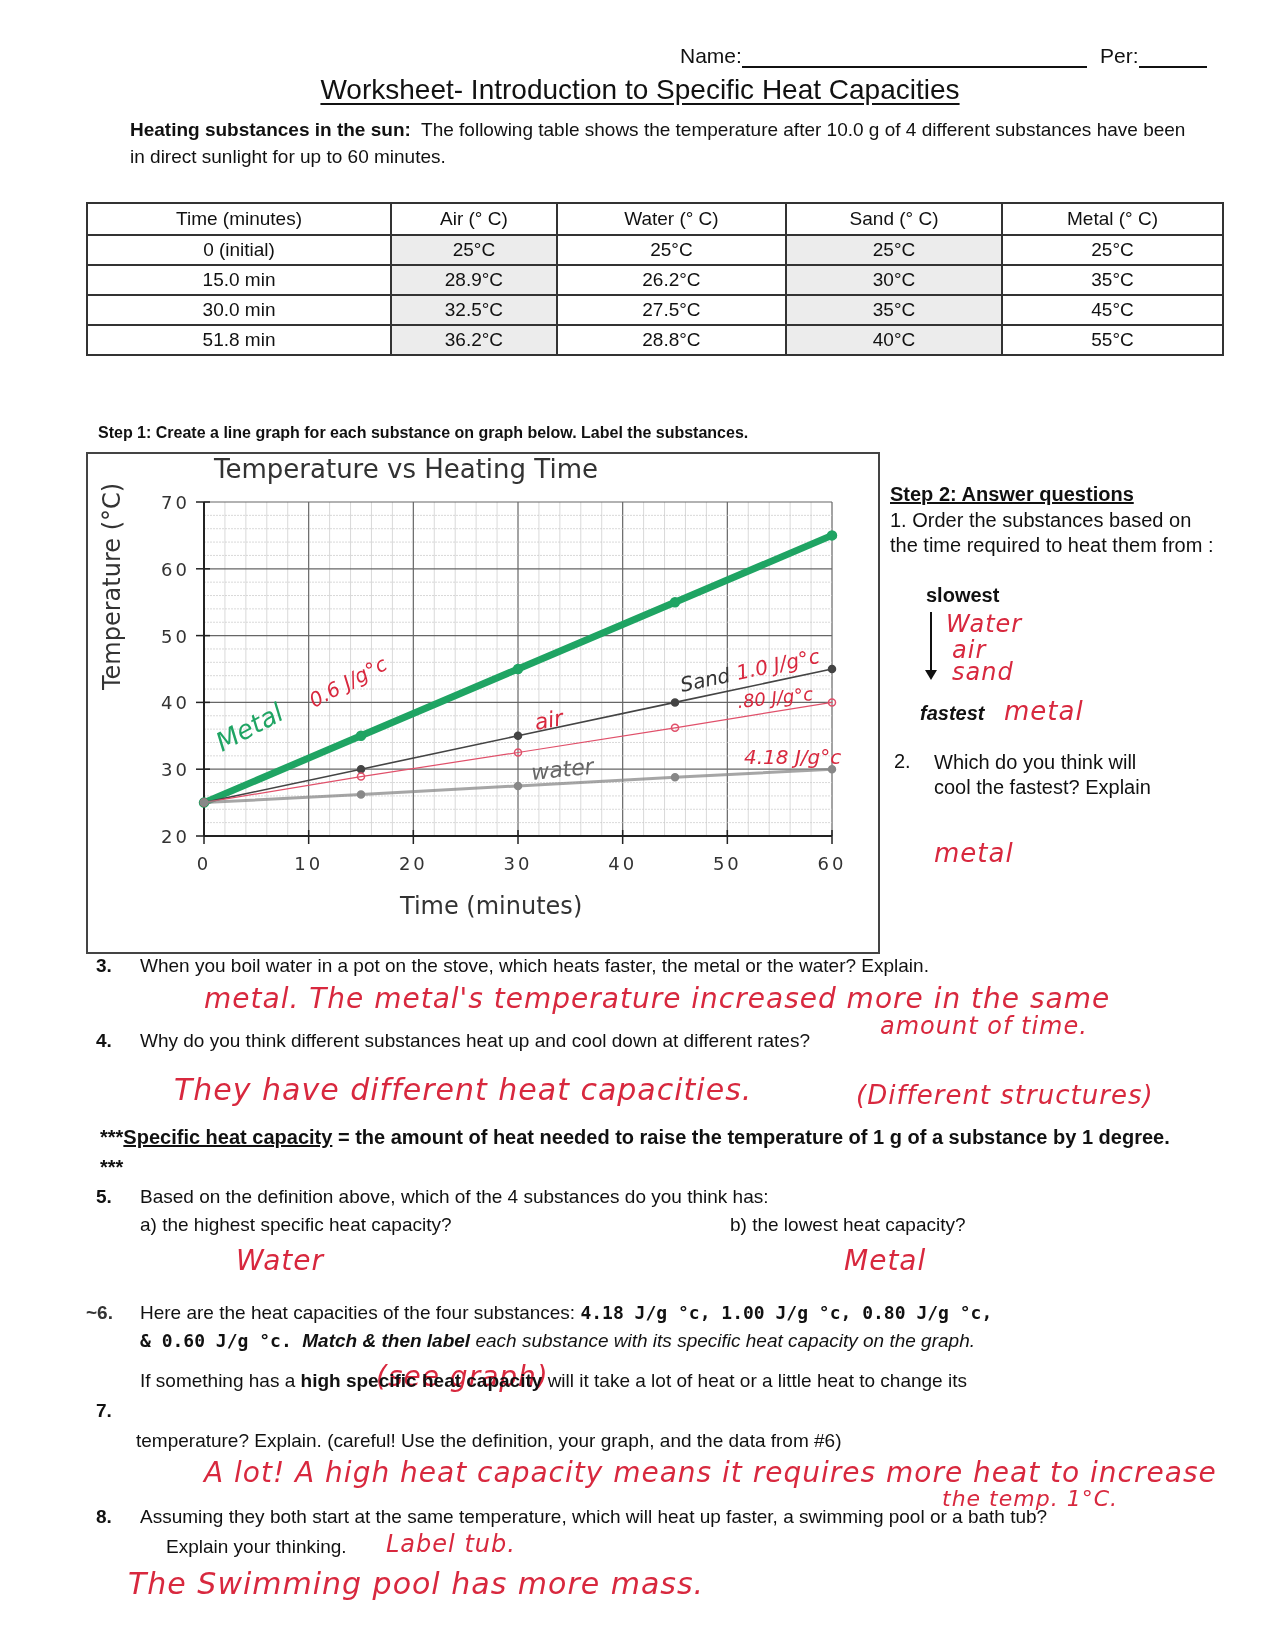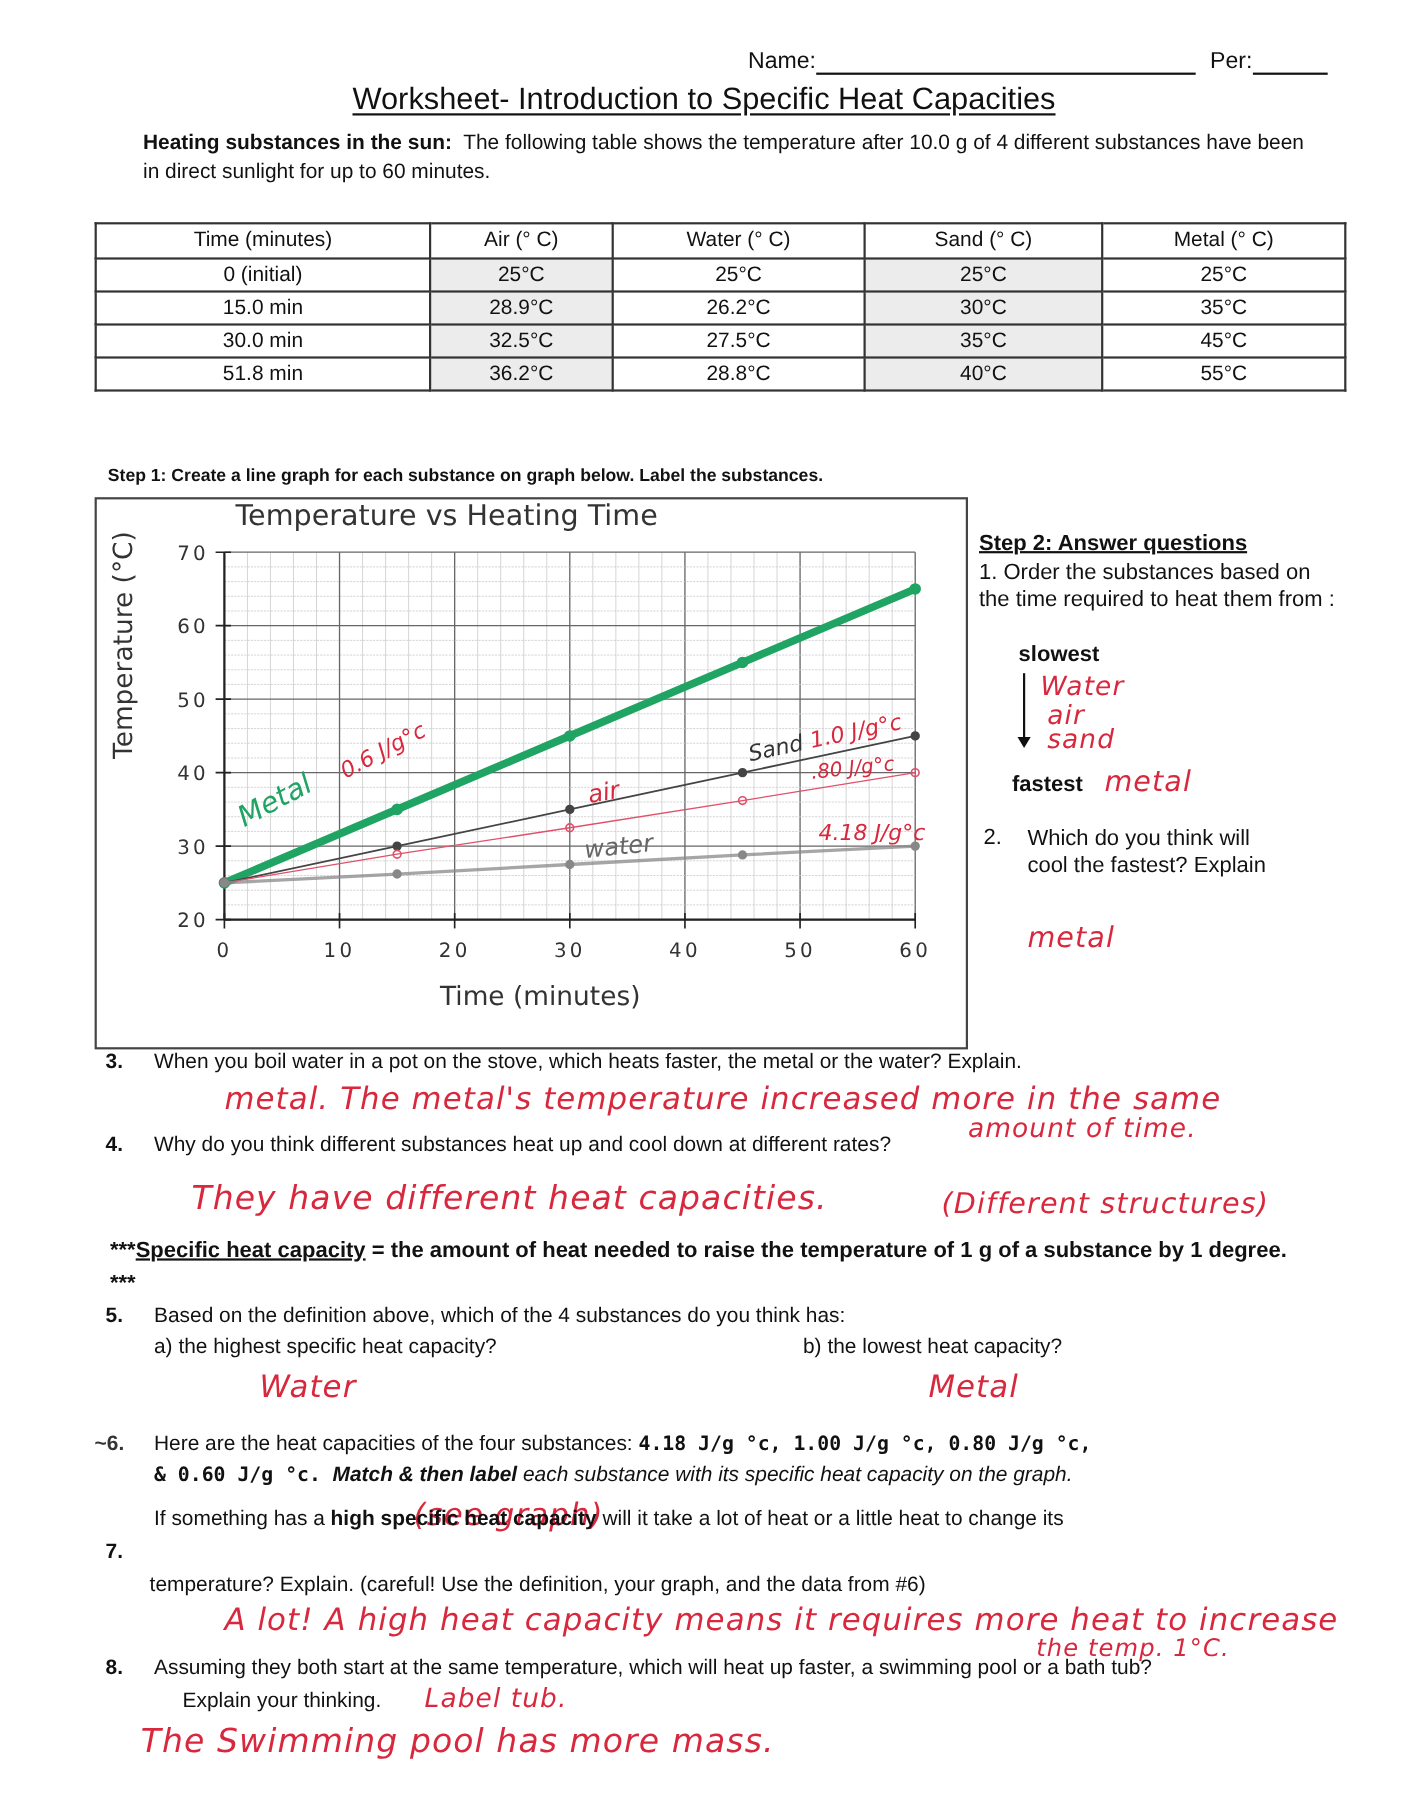--- a/index.html
+++ b/index.html
@@ -210,21 +210,21 @@
   </svg>
 
 <div class="abs step2 bold" style="left:890px; top:483px; text-decoration:underline;">Step 2: Answer questions</div>
 <div class="abs step2" style="left:890px; top:508px; width:330px; line-height:25px; text-indent:0; padding-left:0;">1. Order the substances based on the time required to heat them from :</div>
 <div class="abs step2 bold" style="left:926px; top:584px;">slowest</div>
 <div class="abs" style="left:930px; top:612px; width:2px; height:62px; background:#111;"></div>
 <div class="abs" style="left:925px; top:670px; width:0; height:0; border-left:6px solid transparent; border-right:6px solid transparent; border-top:10px solid #111;"></div>
 <div class="abs hw" style="left:946px; top:610px; font-size:24px;">Water</div>
 <div class="abs hw" style="left:952px; top:640px; font-size:24px; line-height:20px;">air</div>
 <div class="abs hw" style="left:952px; top:662px; font-size:24px; line-height:20px;">sand</div>
-<div class="abs step2 bold" style="left:920px; top:702px;">fastest</div>
+<div class="abs step2 bold" style="left:920px; top:702px;font-style:italic;">fastest</div>
 <div class="abs hw" style="left:1004px; top:696px; font-size:26px;">metal</div>
 <div class="abs step2" style="left:894px; top:750px;">2.</div>
 <div class="abs step2" style="left:934px; top:750px; width:240px; line-height:25px;">Which do you think will cool the fastest? Explain</div>
 <div class="abs hw" style="left:934px; top:838px; font-size:26px;">metal</div>
 
 <div class="qnum" style="top:955px;">3.</div>
 <div class="qtext" style="top:955px;">When you boil water in a pot on the stove, which heats faster, the metal or the water? Explain.</div>
 <div class="ans hw" style="left:204px; top:982px;">metal. The metal's temperature increased more in the same</div>
 <div class="ans hw" style="left:880px; top:1012px; font-size:24px;">amount of time.</div>
 

